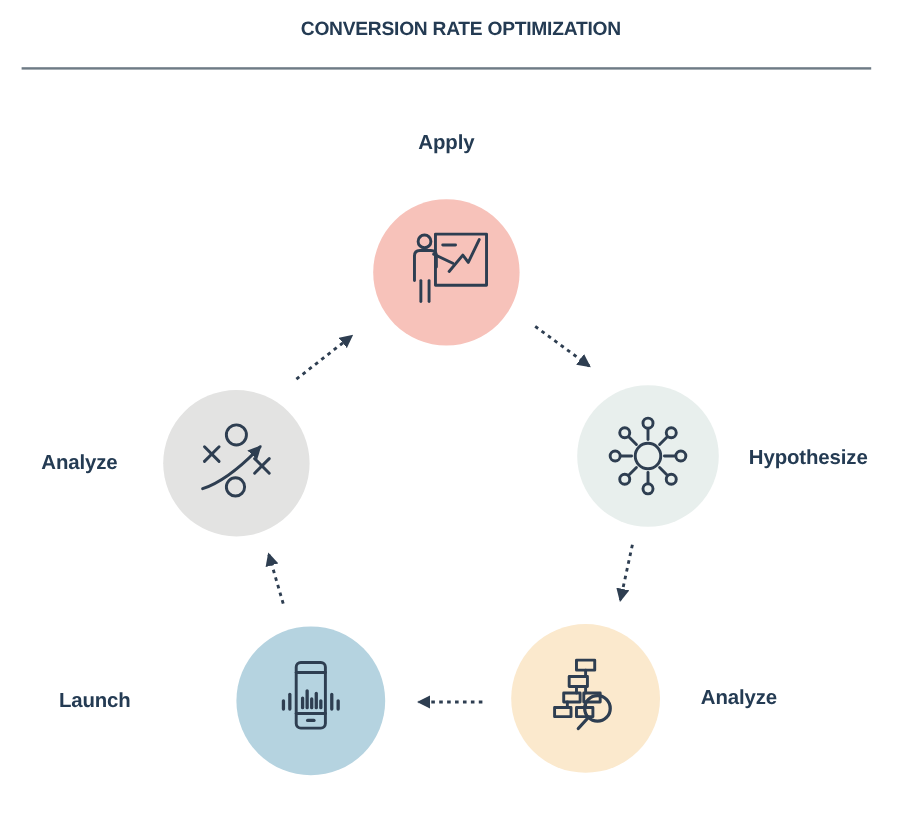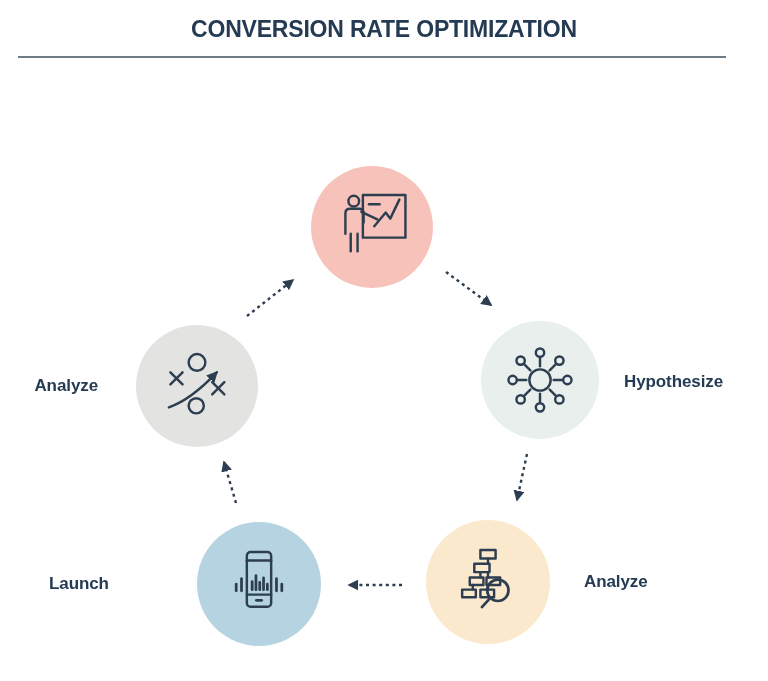--- a/index.html
+++ b/index.html
@@ -10,21 +10,21 @@
   *{margin:0;padding:0;box-sizing:border-box;}
   html,body{background:#fff;}
   body{
     font-family:"Liberation Sans","DejaVu Sans",sans-serif;
     width:768px;height:681px;position:relative;overflow:hidden;
   }
   .stage{position:absolute;inset:0;width:768px;height:681px;}
   .page-title{
     position:absolute;top:16px;left:0;width:768px;
     text-align:center;
-    font-size:23px;font-weight:700;letter-spacing:-0.2px;
+    font-size:16px;font-weight:700;letter-spacing:-0.2px;
     color:var(--text);
   }
   .divider{
     position:absolute;left:18px;top:56px;width:708px;height:2px;
     background:var(--divider);
   }
   svg.canvas{position:absolute;left:0;top:0;width:768px;height:681px;}
   .flow-arrow{
     stroke:var(--ink);stroke-width:2.4;fill:none;
     stroke-dasharray:3 3.6;
@@ -160,18 +160,19 @@
       <path class="sw" d="M15,32 L31,48"></path>
         <path class="sw" d="M31,32 L15,48"></path>
       <circle class="sw" cx="50" cy="19" r="11"></circle>
       <circle class="sw" cx="49" cy="76" r="10"></circle>
       <path class="sw" d="M13,78 Q42,68 76,32" marker-end="url(#ah)"></path>
       <path class="sw" d="M70,45 L86,61"></path>
         <path class="sw" d="M86,45 L70,61"></path>
     </svg>
   </div>
 
+  <div class="node-label lbl-apply">Apply</div>
   <div class="node-label lbl-hypothesize">Hypothesize</div>
   <div class="node-label lbl-develop">Analyze</div>
   <div class="node-label lbl-launch">Launch</div>
   <div class="node-label lbl-analyze">Analyze</div>
 
 </div>
 
 </body></html>

